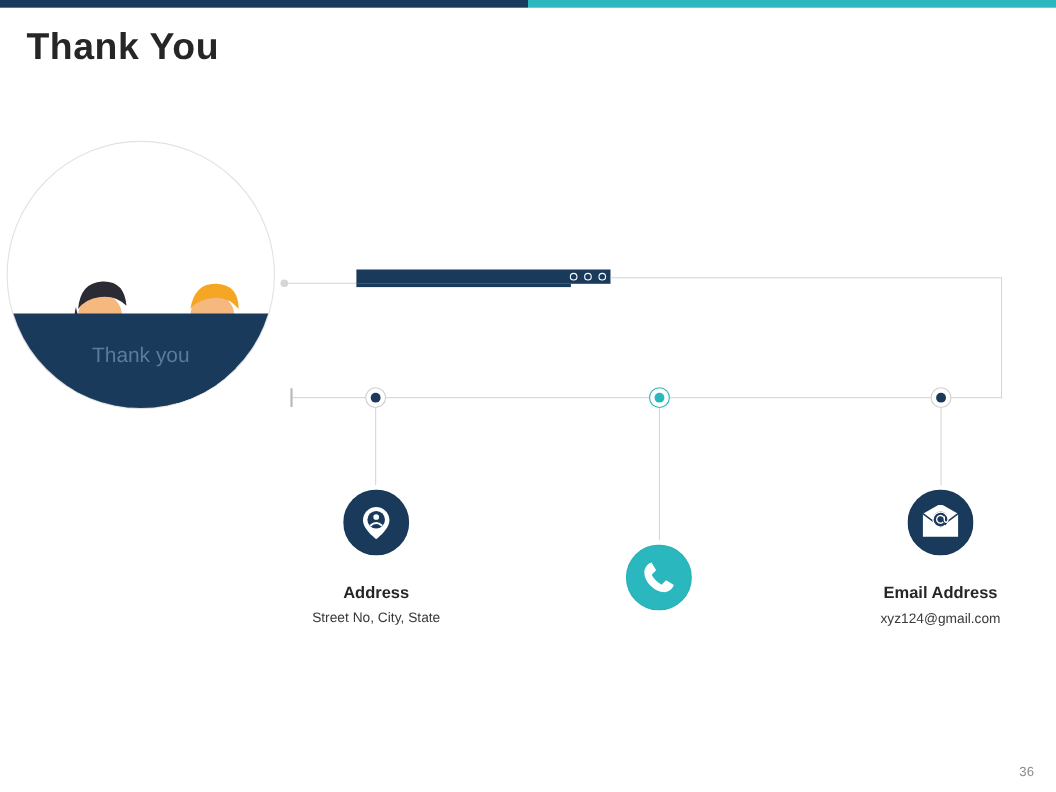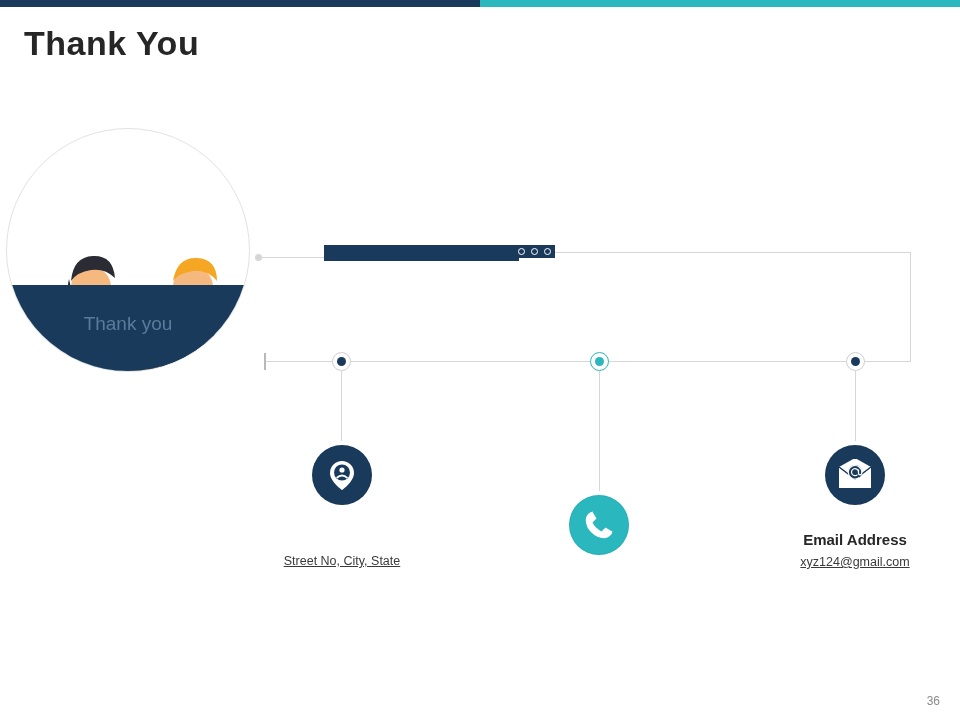--- a/index.html
+++ b/index.html
@@ -163,21 +163,20 @@
     font-size: 15px; font-weight: bold;
     color: #262626;
     white-space: nowrap;
   }
   .item-value {
     position: absolute;
     text-align: center;
     font-size: 12.5px;
     color: #3a3a3a;
     white-space: nowrap;
-    text-decoration: underline;
   }
   .lbl1 { left: 242px; top: 531px; width: 200px; }
   .val1 { left: 242px; top: 554px; width: 200px; }
   .lbl2 { left: 499px; top: 577px; width: 200px; }
   .val2 { left: 499px; top: 603px; width: 200px; }
   .lbl3 { left: 755px; top: 531px; width: 200px; }
   .val3 { left: 755px; top: 555px; width: 200px; }
 
   
   .page-num {
@@ -270,20 +269,21 @@
   <div class="icon-circle navy ic3">
     <svg width="36" height="32" viewBox="0 0 36 32">
       <path d="M2 8 L18 20 L34 8 L34 29 L2 29 Z" fill="#ffffff"></path>
       <path d="M2 8 L18 20 L34 8 L18 -1 Z" fill="#ffffff"></path>
       <path d="M2 8 L18 20 L34 8" stroke="#1a3a5c" stroke-width="1.4" fill="none"></path>
       <circle cx="18" cy="13" r="7" fill="#1a3a5c"></circle>
       <path d="M21.5 13 a3.5 3.5 0 1 0 -1 2.6 M21.5 10.5 L21.5 14.2 q0 1.6 1.6 1.6 q1.7 0 1.7 -2.5 a6.8 6.8 0 1 0 -2.4 5.2" stroke="#ffffff" stroke-width="1.2" fill="none"></path>
     </svg>
   </div>
 
+  <div class="item-label lbl1">Address</div>
   <div class="item-value val1">Street No, City, State</div>
 
 
   <div class="item-label lbl3">Email Address</div>
   <div class="item-value val3">xyz124@gmail.com</div>
 
   <div class="page-num">36</div>
 </div>
 
 </body></html>

